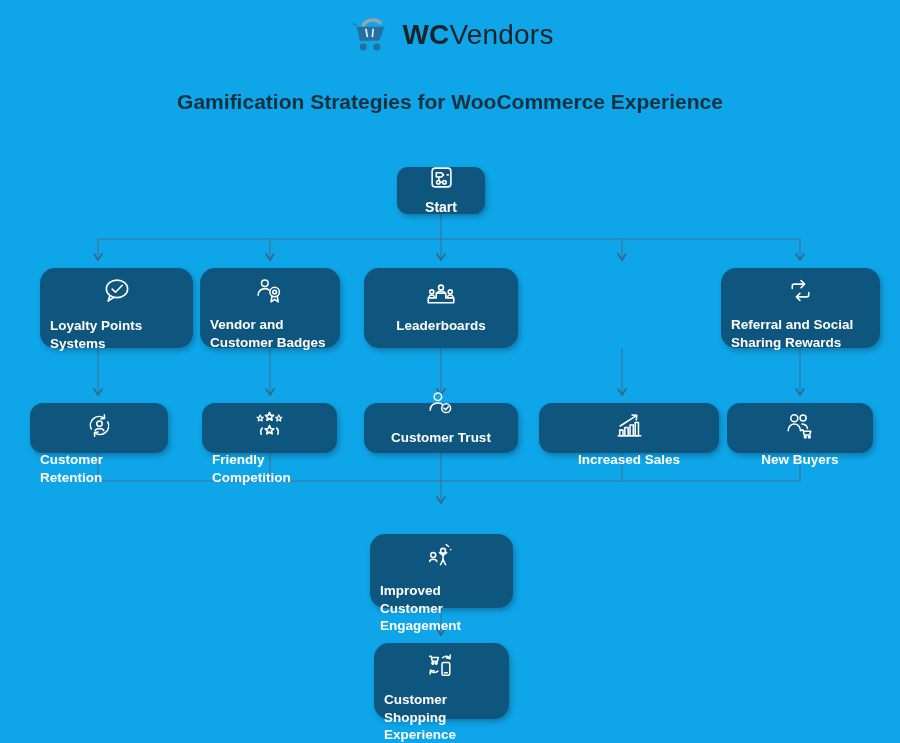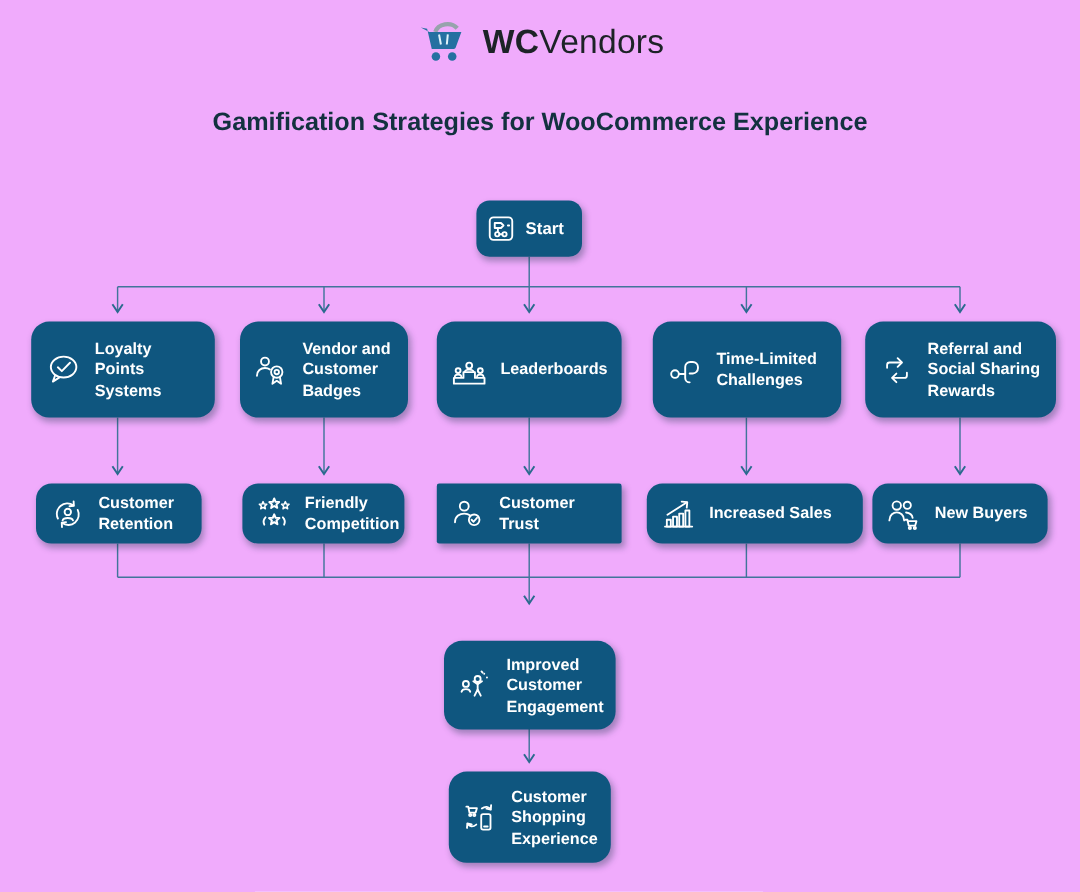--- a/index.html
+++ b/index.html
@@ -1,45 +1,45 @@
 <!DOCTYPE html>
 <html><head>
 <meta charset="utf-8">
 <style>
   html,body{margin:0;padding:0;}
   body{width:900px;height:743px;font-family:"Liberation Sans",sans-serif;}
-  #canvas{position:relative;width:900px;height:743px;background:#f0abfc;overflow:hidden;}
+  #canvas{position:relative;width:900px;height:743px;background:#0ea5e9;overflow:hidden;}
 
   
   .logo-row{position:absolute;top:14px;left:0;width:900px;display:flex;justify-content:center;align-items:center;gap:10px;}
   .logo-text{font-size:28px;color:#1d2327;letter-spacing:.2px;}
   .logo-text .b{font-weight:800;}
   .logo-text .r{font-weight:400;}
   .page-title{position:absolute;top:90px;left:0;width:900px;text-align:center;
     font-size:21px;font-weight:bold;color:#13313f;}
 
   
   #wires{position:absolute;left:0;top:0;width:900px;height:743px;pointer-events:none;}
 
   
   .node{position:absolute;background:#0f567f;color:#fff;border-radius:15px;
     display:flex;align-items:center;gap:9px;padding:6px 10px;box-sizing:border-box;
     font-size:13.5px;font-weight:600;line-height:1.3;
-    box-shadow:2px 3px 5px rgba(16,48,68,.35);}
+    box-shadow:2px 3px 5px rgba(16,48,68,.35);flex-direction:column;}
   .node .ic{flex:0 0 auto;display:flex;align-items:center;justify-content:center;}
   .node .lbl{flex:1 1 auto;}
   #n-start{left:397px;top:167px;width:88px;height:47px;border-radius:11px;justify-content:center;gap:8px;padding:4px 8px;font-size:14px;}
-  #n-s0{left:26px; top:268px;width:153px;height:80px;}
+  #n-s0{left:40px; top:268px;width:153px;height:80px;}
   #n-s1{left:200px;top:268px;width:140px;height:80px;}
   #n-s2{left:364px;top:268px;width:154px;height:80px;}
   #n-s3{left:544px;top:268px;width:157px;height:80px;}
   #n-s4{left:721px;top:268px;width:159px;height:80px;}
   #n-o0{left:30px; top:403px;width:138px;height:50px;border-radius:13px;}
   #n-o1{left:202px;top:403px;width:135px;height:50px;border-radius:13px;}
-  #n-o2{left:364px;top:403px;width:154px;height:50px;border-radius:2px;}
+  #n-o2{left:364px;top:403px;width:154px;height:50px;border-radius:13px;justify-content:flex-end;}
   #n-o3{left:539px;top:403px;width:180px;height:50px;border-radius:13px;}
   #n-o4{left:727px;top:403px;width:146px;height:50px;border-radius:13px;}
   #n-res{left:370px;top:534px;width:143px;height:74px;}
   #n-fin{left:374px;top:643px;width:135px;height:76px;}
 
   .node svg.licon{stroke:#fff;fill:none;stroke-width:1.5;stroke-linecap:round;stroke-linejoin:round;}
   .node svg.licon .fw{fill:#fff;stroke:none;}
 </style>
 </head>
 <body>
@@ -136,30 +136,20 @@
         <path d="M12.6,17.5 c0.7,-2 6.1,-2 6.8,0"></path>
         <circle cx="7.3" cy="16.8" r="1.9"></circle>
         <path d="M4.8,21.3 c0.5,-2 4.5,-2 5,0"></path>
         <circle cx="24.7" cy="16.8" r="1.9"></circle>
         <path d="M22.2,21.3 c0.5,-2 4.5,-2 5,0"></path>
       </svg>
     </span>
     <span class="lbl">Leaderboards</span>
   </div>
 
-  <div class="node" id="n-s3">
-    <span class="ic">
-      <svg class="licon" width="34" height="34" viewBox="0 0 32 32">
-        <rect x="5" y="16.5" width="6" height="6" rx="3"></rect>
-        <path d="M11,19.5 h5 v-5.5 a4,4 0 0 1 4,-4 h2 a4,4 0 0 1 4,4 v1 a4,4 0 0 1 -4,4 h-2.5"></path>
-        <path d="M16,19.5 v3 a3.5,3.5 0 0 0 3.5,3.5"></path>
-      </svg>
-    </span>
-    <span class="lbl">Time-Limited Challenges</span>
-  </div>
 
   <div class="node" id="n-s4">
     <span class="ic">
       <svg class="licon" width="33" height="33" viewBox="0 0 32 32">
         <path d="M8,14 V11.8 a2,2 0 0 1 2,-2 h9.5"></path>
         <path d="M16.5,6.3 L20,9.8 L16.5,13.3"></path>
         <path d="M24,18 v2.2 a2,2 0 0 1 -2,2 H12.5"></path>
         <path d="M15.5,25.7 L12,22.2 L15.5,18.7"></path>
       </svg>
     </span>

